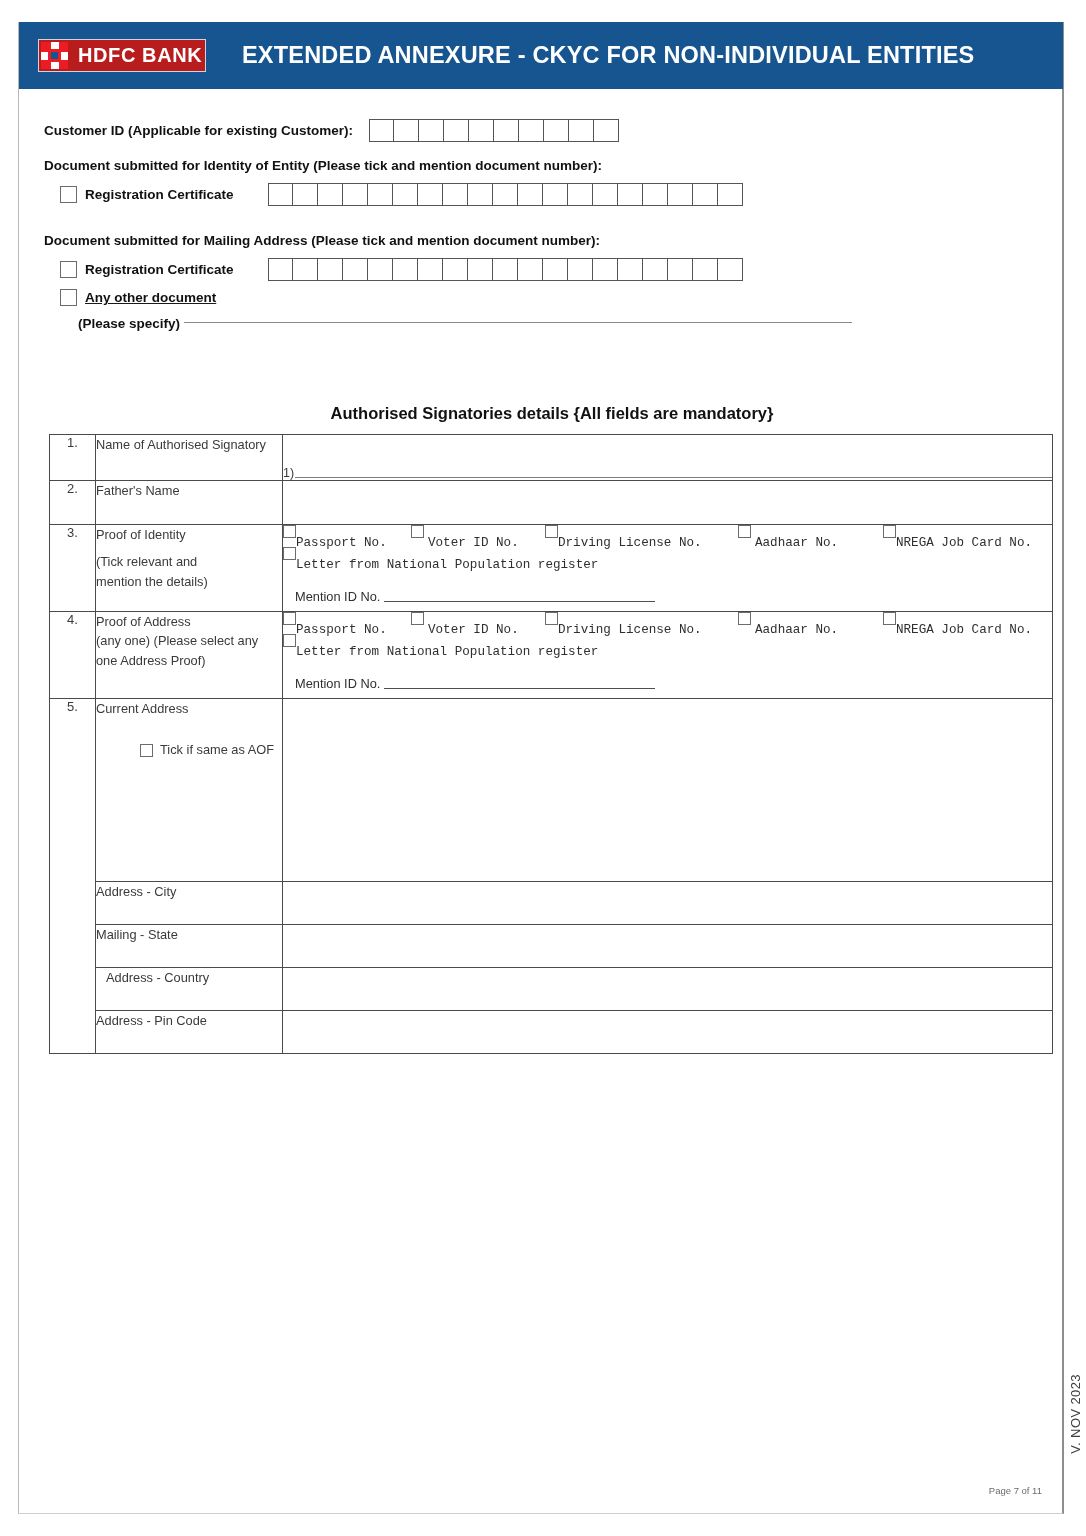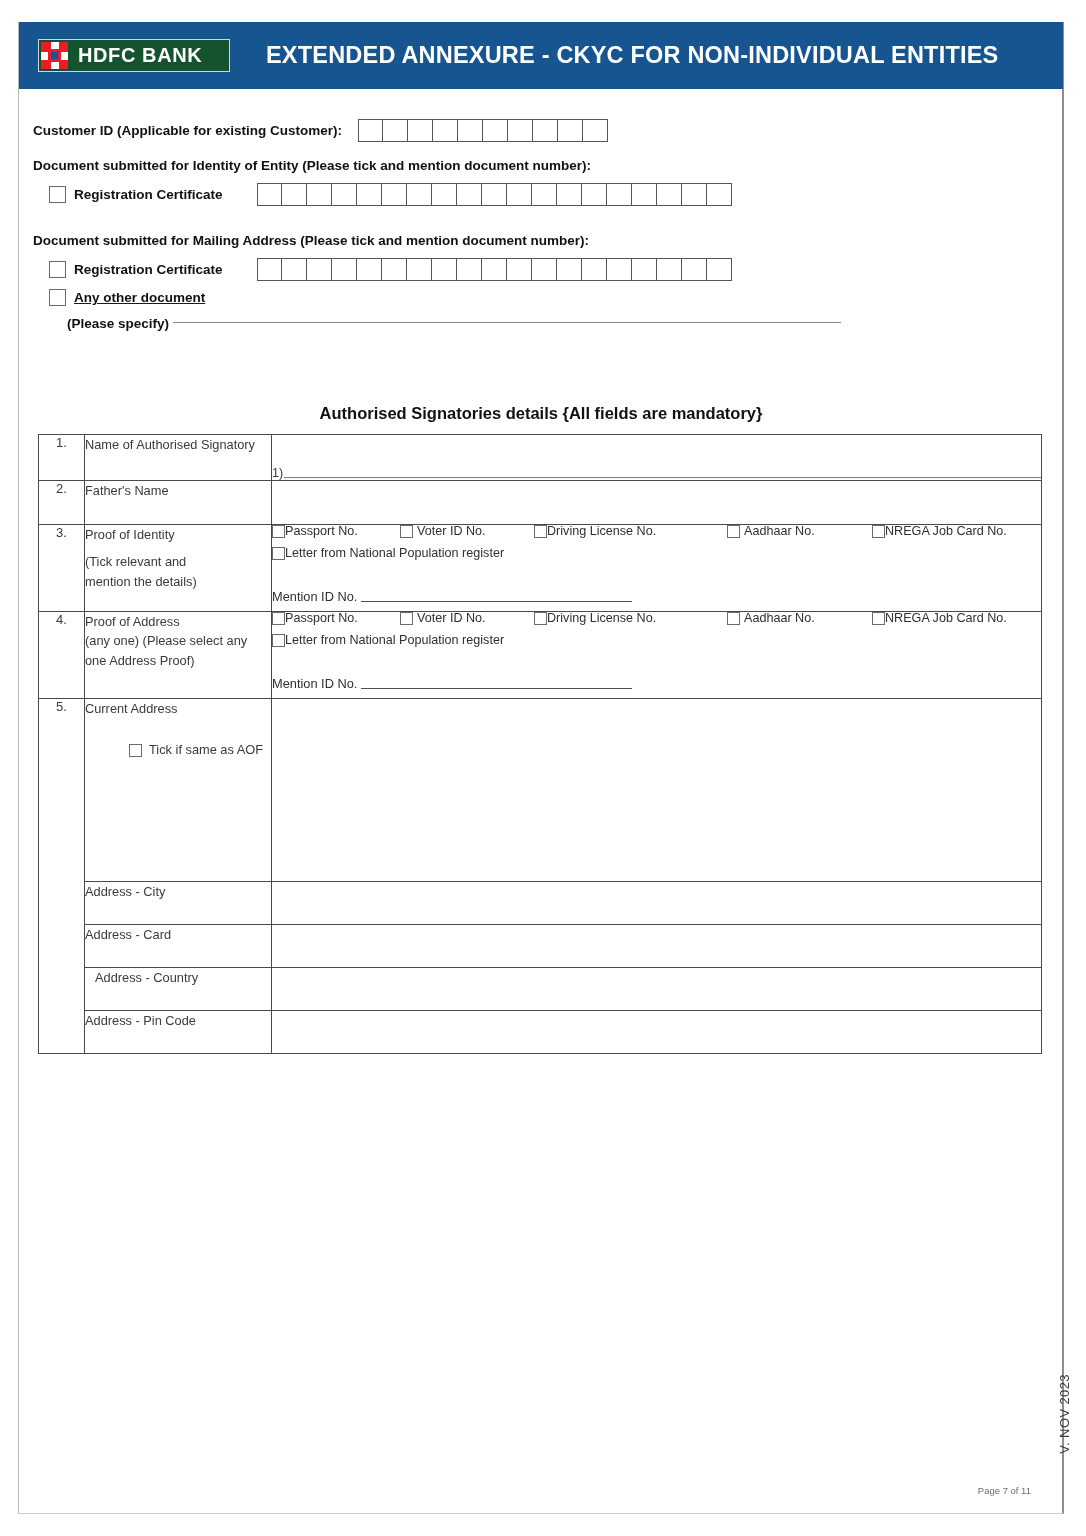--- a/index.html
+++ b/index.html
@@ -38,24 +38,24 @@
     top: 0px;
     width: 1044px;
     height: 67px;
     background: #16558f;
     display: flex;
     align-items: center;
     box-sizing: border-box;
   }
   .logo-box {
     margin-left: 19px;
-    width: 192px;
+    width: 168px;
     height: 33px;
     border: 1.5px solid #cbd6e2;
-    background: #14532d;
+    background: #b91c1c;
     display: flex;
     align-items: center;
     box-sizing: border-box;
   }
   .logo-mark {
     width: 27px;
     height: 27px;
     margin-left: 2px;
     position: relative;
     flex: 0 0 auto;
@@ -105,21 +105,21 @@
     font-size: 23.5px;
     letter-spacing: 0.2px;
     margin-left: 36px;
     white-space: nowrap;
     font-family: "Liberation Sans", sans-serif;
   }
 
   
   .content {
     position: absolute;
-    left: 0;
+    left: 11px;
     top: 67px;
     width: 1044px;
     height: 1423px;
   }
 
   
   .top-form {
     position: absolute;
     left: 14px;
     top: 30px;
@@ -254,30 +254,31 @@
     position: absolute;
     display: flex;
     align-items: flex-start;
     gap: 4px;
     font-size: 12.6px;
     color: #2f2f2f;
     white-space: nowrap;
     line-height: 1.1;
   }
   .opt.tight { gap: 0px; }
-  .opt-label { padding-top: 0px; }
+  .opt-label { padding-top: 12px; font-family: Liberation Mono, monospace; }
   .proof-row2 {
     position: relative;
     height: 20px;
     margin-top: 1px;
   }
   .mention-wrap {
     display: flex;
     align-items: flex-end;
     margin-top: 22px;
+    margin-left: 12px;
     width: 360px;
   }
   .mention-wrap .mtxt {
     font-size: 12.8px;
     color: #2f2f2f;
     white-space: nowrap;
     margin-right: 4px;
   }
   .mention-wrap .rule {
     flex: 1;
@@ -547,21 +548,21 @@
           </td>
           <td class="cell-val"></td>
         </tr>
 
         <tr>
           <td class="cell-lbl" style="height:42px;">Address - City</td>
           <td class="cell-val"></td>
         </tr>
 
         <tr>
-          <td class="cell-lbl" style="height:42px;">Address - Card</td>
+          <td class="cell-lbl" style="height:42px;">Mailing - State</td>
           <td class="cell-val"></td>
         </tr>
 
         <tr>
           <td class="cell-lbl" style="height:42px;padding-left:10px;">Address - Country</td>
           <td class="cell-val"></td>
         </tr>
 
         <tr>
           <td class="cell-lbl" style="height:42px;">Address - Pin Code</td>

